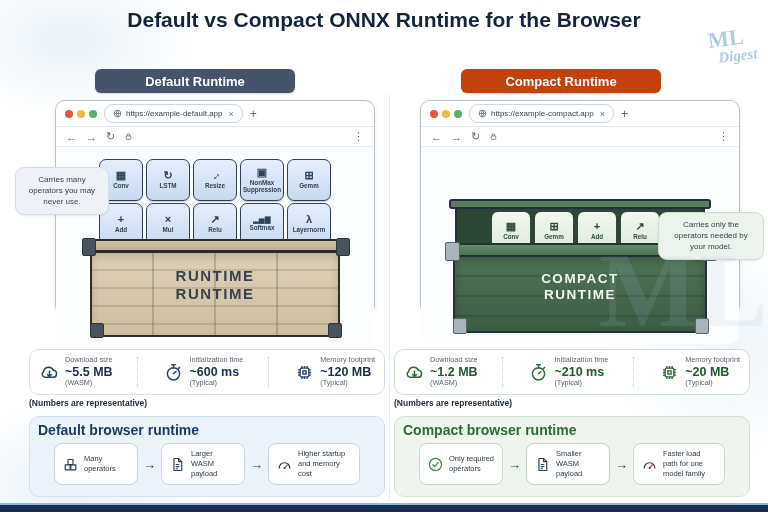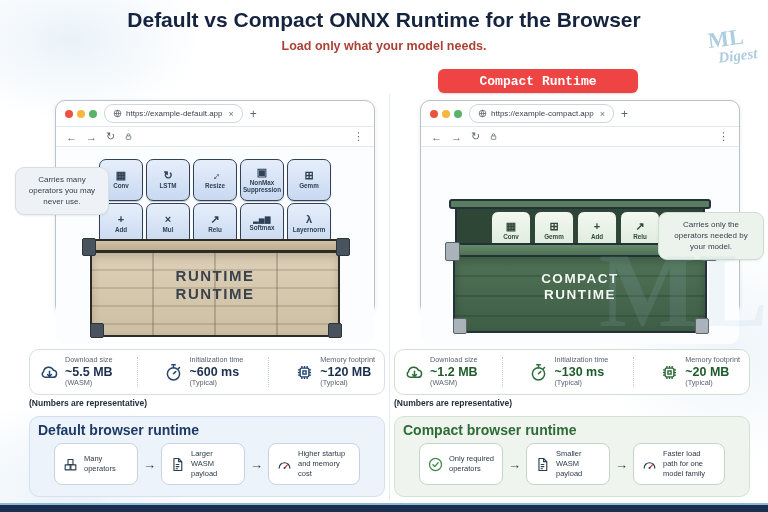--- a/index.html
+++ b/index.html
@@ -18,21 +18,21 @@
   .wm-small .l1{font-size:22px;font-weight:bold;display:block;}
   .wm-small .l2{font-size:15px;font-style:italic;font-weight:bold;display:block;margin-left:8px;}
   .wm-big{position:absolute;right:0px;top:238px;font-family:"Liberation Serif", serif;font-weight:bold;
           font-size:105px;color:#9dc2da;opacity:.13;z-index:5;pointer-events:none;line-height:1;}
 
   .divider-v{position:absolute;left:389px;top:94px;bottom:12px;width:1px;background:#e7ecf1;z-index:1;}
 
   .pill{position:absolute;top:69px;width:200px;height:24px;border-radius:6px;color:#fff;font-weight:bold;
         font-size:13px;display:flex;align-items:center;justify-content:center;z-index:2;box-shadow:0 1px 2px rgba(0,0,0,.15);}
   .pill.default{left:95px;background:#46536b;}
-  .pill.compact{left:438px;background:#ef4444;font-family:Liberation Mono, monospace;}
+  .pill.compact{left:461px;background:#c2410c;}
 
   .browser{position:absolute;top:100px;width:320px;height:215px;background:#fff;border:1.5px solid #b9c2cc;
            border-radius:10px;z-index:2;box-shadow:0 1px 4px rgba(30,50,70,.10);box-sizing:border-box;}
   .browser.left{left:55px;} .browser.right{left:420px;}
   .tabrow{height:25px;display:flex;align-items:center;gap:7px;padding:0 9px;border-bottom:1px solid #e3e8ec;}
   .dots{display:flex;gap:4px;}
   .dot{width:8px;height:8px;border-radius:50%;}
   .dot.red{background:#e8543f;} .dot.yellow{background:#f6b73c;} .dot.green{background:#58b368;}
   .tab{display:flex;align-items:center;gap:4px;height:17px;background:#fff;border:1px solid #cfd6dd;
        border-radius:9px;padding:0 8px;font-size:8px;color:#39434e;}
@@ -119,29 +119,29 @@
 </style>
 </head>
 <body>
 
 <div class="canvas">
   <div class="blob b1"></div>
   <div class="blob b2"></div>
   <div class="blob b3"></div>
 
   <div class="title">Default vs Compact ONNX Runtime for the Browser</div>
-  <div class="subtitle">Load only what your model needs.</div>
 
   <div class="wm-small">
     <span class="l1">ML</span>
     <span class="l2">Digest</span>
   </div>
 
   <div class="divider-v"></div>
 
+  <div class="pill default">Default Runtime</div>
   <div class="pill compact">Compact Runtime</div>
 
   <div class="browser left">
     <div class="tabrow">
       <div class="dots">
         <span class="dot red"></span>
         <span class="dot yellow"></span>
         <span class="dot green"></span>
       </div>
       <div class="tab">
@@ -366,21 +366,21 @@
         <svg viewBox="0 0 24 24" fill="none" stroke="currentColor" stroke-width="1.7" stroke-linecap="round">
             <circle cx="12" cy="13.5" r="7"></circle>
             <path d="M12 13.5 14.6 11"></path>
             <path d="M12 6.5V4.2"></path>
             <path d="M10 3.2h4"></path>
             <path d="M17.6 7.6l1.3-1.3"></path>
           </svg>
       </span>
       <span class="stat-text">
         <span class="stat-label">Initialization time</span>
-        <span class="stat-value">~130 ms</span>
+        <span class="stat-value">~210 ms</span>
         <span class="stat-sub">(Typical)</span>
       </span>
     </div>
     <div class="stat-div"></div>
     <div class="stat">
       <span class="stat-icon">
         <svg viewBox="0 0 24 24" fill="none" stroke="currentColor" stroke-width="1.6">
             <rect x="7" y="7" width="10" height="10" rx="1.5"></rect>
             <rect x="10.2" y="10.2" width="3.6" height="3.6"></rect>
             <path d="M9 7V4.5M12 7V4.5M15 7V4.5M9 17v2.5M12 17v2.5M15 17v2.5M7 9H4.5M7 12H4.5M7 15H4.5M17 9h2.5M17 12h2.5M17 15h2.5"></path>

